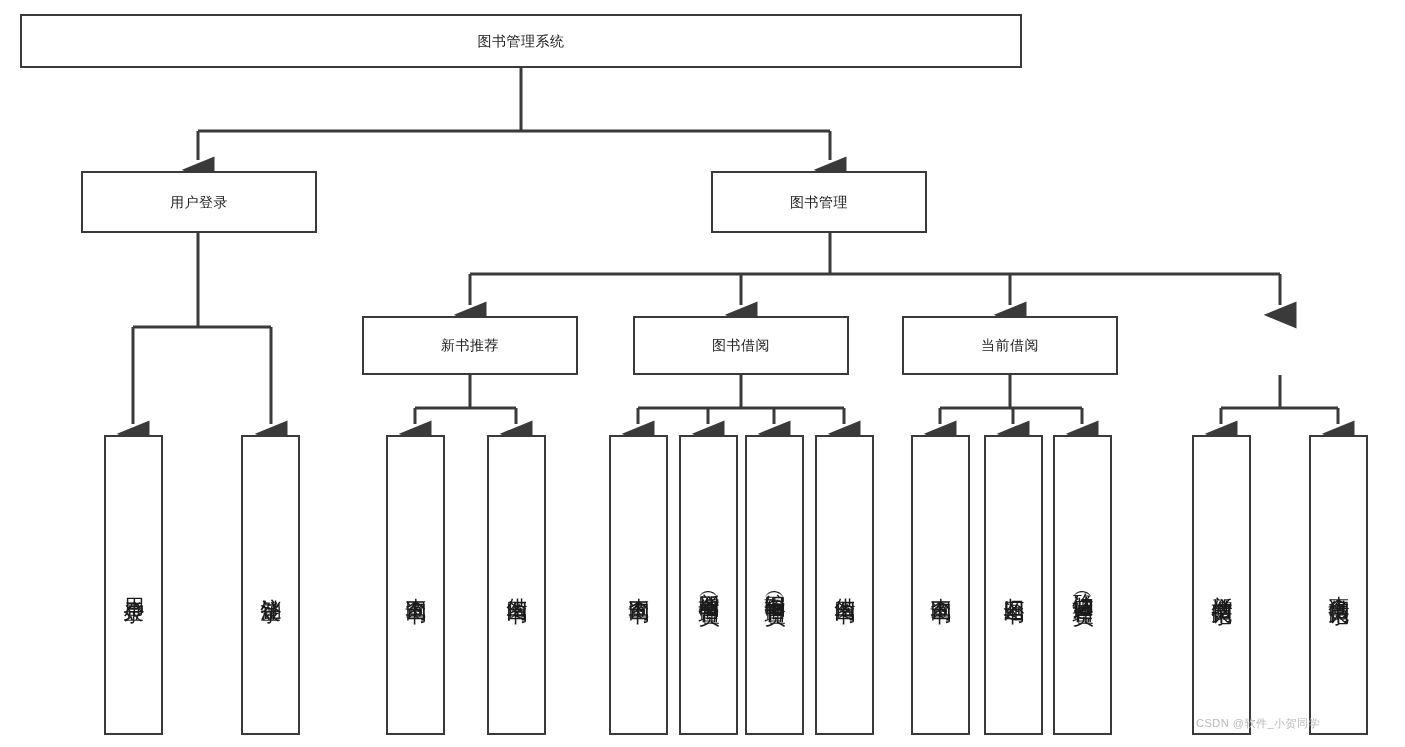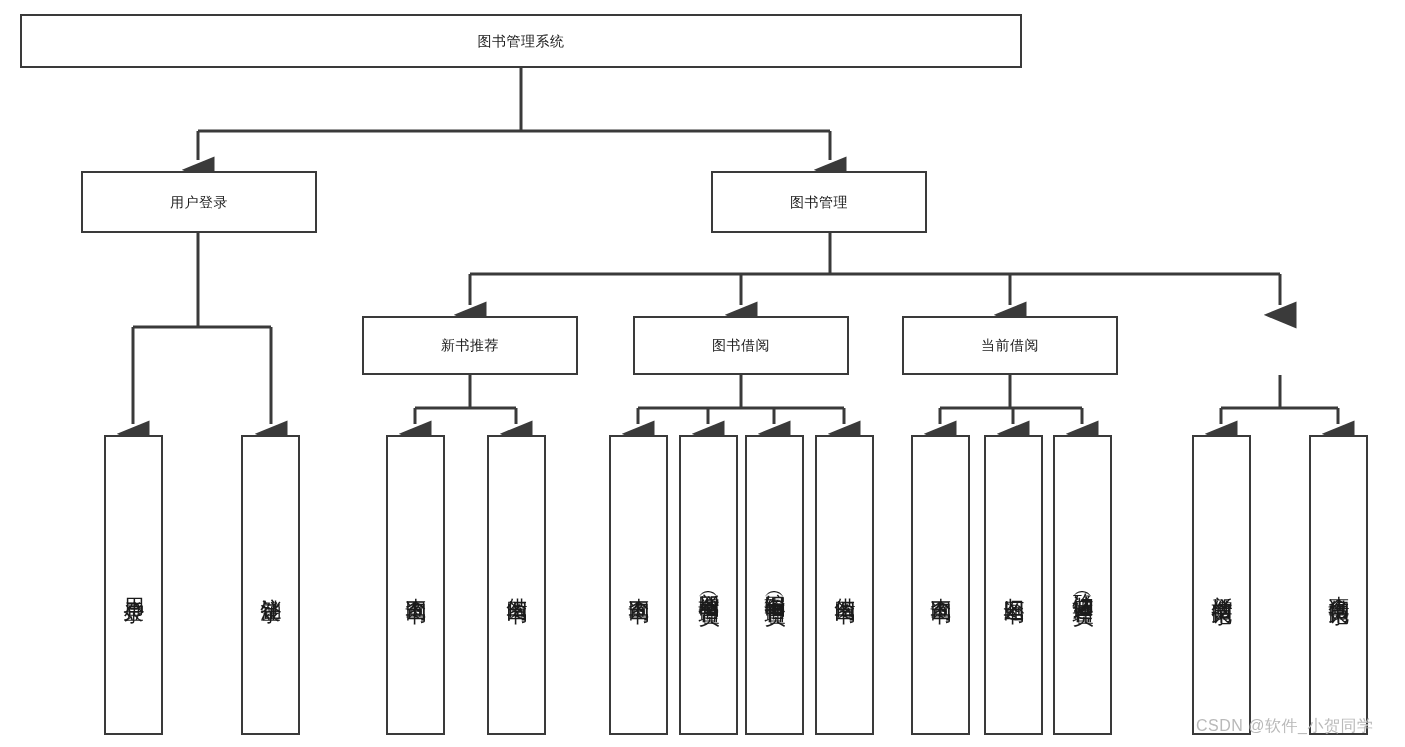--- a/index.html
+++ b/index.html
@@ -53,21 +53,21 @@
     writing-mode: vertical-rl;
     text-orientation: upright;
     font-size: 21px;
     line-height: 1.28;
     letter-spacing: 2px;
     white-space: nowrap;
     color: #1b1b1b;
   }
   .watermark {
     position: absolute;
-    font-size: 16px;
+    font-size: 11px;
     color: #b9b9b9;
     white-space: nowrap;
     letter-spacing: 0.5px;
     pointer-events: none;
   }
 </style>
 </head>
 <body>
 
 <div id="diagram-root">

